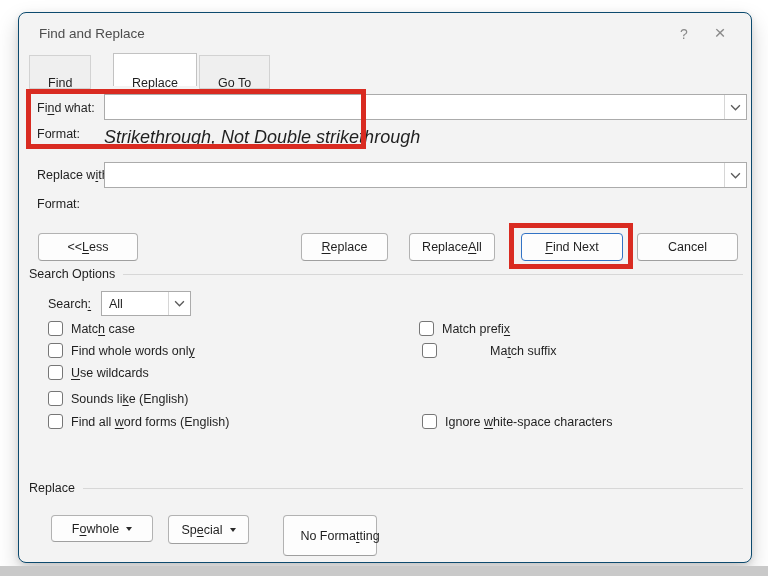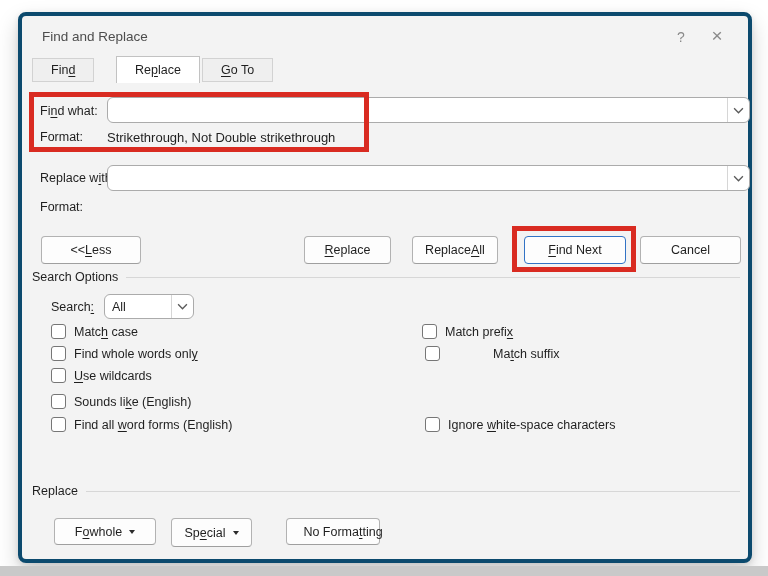--- a/index.html
+++ b/index.html
@@ -9,45 +9,45 @@
     font-family:"Liberation Sans","DejaVu Sans",sans-serif;
     color:#1f1f1f;
     position:relative;
     overflow:hidden;
   }
   .desk-strip { position:absolute; left:0; right:0; bottom:0; height:10px; background:#c9c9c9; }
 
   .dialog {
     position:absolute; left:18px; top:12px; width:734px; height:551px;
     background:#f3f3f3;
-    border:4px solid #0c4a6e;
+    border:1px solid #0c4a6e;
     border-radius:8px;
     box-shadow:0 10px 22px rgba(0,0,0,.18), 0 2px 6px rgba(0,0,0,.10);
   }
 
   .titlebar { position:absolute; left:0; top:0; right:0; height:40px; }
   .title-text { position:absolute; left:20px; top:13px; font-size:13.5px; color:#4d4d4d; }
   .tb-btn { position:absolute; top:8px; width:30px; height:26px; text-align:center; line-height:26px; color:#8a8a8a; cursor:default; }
   .help-btn { right:52px; font-size:14px; }
   .close-btn { right:16px; font-size:19px; line-height:24px; }
 
   
-  .tab { position:absolute; top:42px; height:24px; padding:0 18px; line-height:23px;
+  .tab { position:absolute; top:42px; height:24px; padding:16px 18px; line-height:23px;
          font-size:12.5px; background:#efefef; border:1px solid #d2d2d2; }
   .tab-find { left:10px; }
   .tab-replace { left:94px; top:40px; height:27px; background:#ffffff; border-color:#c2c2c2; border-bottom:none; z-index:2; line-height:26px; }
   .tab-goto { left:180px; }
 
   
   .fieldlabel { position:absolute; font-size:12.5px; white-space:nowrap; }
-  .combo { position:absolute; height:26px; background:#ffffff; border:1px solid #ababab; border-radius:6px; display:flex; align-items:stretch; }
+  .combo { position:absolute; height:26px; background:#ffffff; border:1px solid #ababab; border-radius:0; display:flex; align-items:stretch; }
   .combo input { flex:1; border:none; outline:none; background:transparent; font:inherit; font-size:12.5px; padding:0 6px; }
   .combo .chev { width:22px; display:flex; align-items:center; justify-content:center; border-left:1px solid #d6d6d6; }
 
-  .format-value { position:absolute; font-size:13px; white-space:nowrap; }
+  .format-value { position:absolute; font-size:18px; white-space:nowrap;font-style:italic; }
 
   
   .btn { position:absolute; height:28px; background:#fdfdfd; border:1px solid #b2b2b2; border-bottom-color:#9f9f9f;
          border-radius:4px; font-size:12.5px; color:#1f1f1f; display:flex; align-items:center; justify-content:center;
          font-family:inherit; cursor:default; white-space:nowrap; }
   .btn-primary { border:1.5px solid #3273c5; }
 
   .ak { text-decoration:underline; text-underline-offset:2px; }
 
   
@@ -181,21 +181,21 @@
   </div>
 
   <button class="btn" style="left:32px; top:502px; width:102px; height:27px;">
     <span><span>F</span><span class="ak">o</span><span>whole</span></span>
     <span class="dd-arrow"></span>
   </button>
   <button class="btn" style="left:149px; top:502px; width:81px; height:29px;">
     <span><span>Sp</span><span class="ak">e</span><span>cial</span></span>
     <span class="dd-arrow"></span>
   </button>
-  <button class="btn" style="left:264px; top:502px; width:94px; height:27px;padding-left:20px;">
+  <button class="btn" style="left:264px; top:502px; width:94px; height:41px;padding-left:20px;">
       <span>No Forma</span>
       <span class="ak">t</span>
       <span>ting</span>
     </button>
 
   <div class="anno anno-1"></div>
   <div class="anno anno-2"></div>
 
 </div>
 

